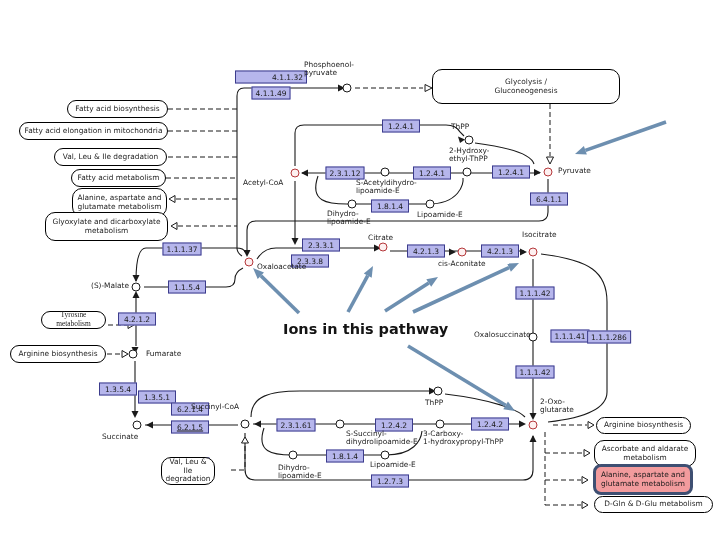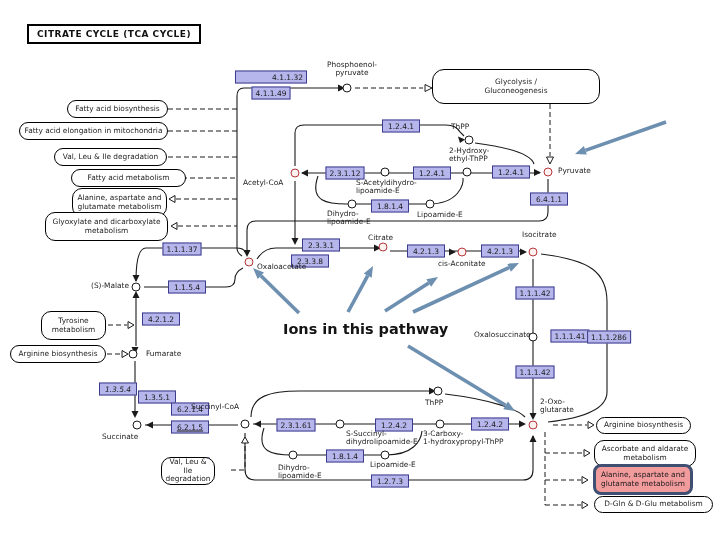--- a/index.html
+++ b/index.html
@@ -137,33 +137,33 @@
       <div class="enzyme" style="left: 321px; top: 245px;">2.3.3.1</div>
       <div class="enzyme" style="left: 310px; top: 261px;">2.3.3.8</div>
       <div class="enzyme" style="left: 426px; top: 251px;">4.2.1.3</div>
       <div class="enzyme" style="left: 500px; top: 251px;">4.2.1.3</div>
       <div class="enzyme" style="left: 182px; top: 249px;">1.1.1.37</div>
       <div class="enzyme" style="left: 187px; top: 287px;">1.1.5.4</div>
       <div class="enzyme" style="left: 535px; top: 293px;">1.1.1.42</div>
       <div class="enzyme" style="left: 570px; top: 336px;">1.1.1.41</div>
       <div class="enzyme" style="left: 609px; top: 337px;">1.1.1.286</div>
       <div class="enzyme" style="left: 535px; top: 372px;">1.1.1.42</div>
-      <div class="enzyme" style="left: 137px; top: 319px; margin-left: 24px;">4.2.1.2</div>
-      <div class="enzyme" style="left: 118px; top: 389px; font-style: italic;">1.3.5.4</div>
+      <div class="enzyme" style="left: 137px; top: 319px;">4.2.1.2</div>
+      <div class="enzyme" style="left: 118px; top: 389px;">1.3.5.4</div>
       <div class="enzyme" style="left: 157px; top: 389px; margin-top: 8px;">1.3.5.1</div>
       <div class="enzyme" style="left: 190px; top: 409px;">6.2.1.4</div>
       <div class="enzyme" style="left: 190px; top: 427px; text-decoration: underline;">6.2.1.5</div>
       <div class="enzyme" style="left: 190px; top: 444px; margin-top: 20px;">2.8.3.18</div>
       <div class="enzyme" style="left: 296px; top: 425px;">2.3.1.61</div>
       <div class="enzyme" style="left: 394px; top: 425px;">1.2.4.2</div>
       <div class="enzyme" style="left: 490px; top: 424px;">1.2.4.2</div>
       <div class="enzyme" style="left: 345px; top: 456px;">1.8.1.4</div>
       <div class="enzyme" style="left: 390px; top: 481px;">1.2.7.3</div>
       <div class="compound" style="left: 347px; top: 88px;"></div>
-      <div class="clabel" style="left: 327px; top: 61px; text-align: center;">Phosphoenol-
+      <div class="clabel" style="left: 304px; top: 61px;">Phosphoenol-
 pyruvate</div>
       <div class="compound hl" style="left: 548px; top: 172px;"></div>
       <div class="clabel" style="left: 558px; top: 167px;">Pyruvate</div>
       <div class="compound hl" style="left: 295px; top: 173px;"></div>
       <div class="clabel" style="left: 243px; top: 179px;">Acetyl-CoA</div>
       <div class="compound" style="left: 385px; top: 172px;"></div>
       <div class="clabel" style="left: 356px; top: 179px;">S-Acetyldihydro-
 lipoamide-E</div>
       <div class="compound" style="left: 352px; top: 204px;"></div>
       <div class="clabel" style="left: 327px; top: 210px;">Dihydro-
@@ -205,34 +205,33 @@
       <div class="compound" style="left: 438px; top: 391px;"></div>
       <div class="clabel" style="left: 425px; top: 399px;">ThPP</div>
       <div class="compound" style="left: 533px; top: 337px;"></div>
       <div class="clabel" style="left: 474px; top: 331px;">Oxalosuccinate</div>
       <div class="compound hl" style="left: 533px; top: 425px;"></div>
       <div class="clabel" style="left: 540px; top: 398px;">2-Oxo-
 glutarate</div>
       <div class="plink" style="left: 67px; top: 100px; width: 101px; height: 18px;">Fatty acid biosynthesis</div>
       <div class="plink" style="left: 19px; top: 122px; width: 149px; height: 18px;">Fatty acid elongation in mitochondria</div>
       <div class="plink" style="left: 54px; top: 148px; width: 113px; height: 18px;">Val, Leu &amp; Ile degradation</div>
-      <div class="plink" style="left: 71px; top: 169px; width: 115px; height: 18px;">Fatty acid metabolism</div>
+      <div class="plink" style="left: 71px; top: 169px; width: 95px; height: 18px;">Fatty acid metabolism</div>
       <div class="plink" style="left: 72px; top: 188px; width: 95px; height: 29px;">Alanine, aspartate and<br>glutamate metabolism</div>
       <div class="plink" style="left: 45px; top: 212px; width: 123px; height: 29px;">Glyoxylate and dicarboxylate<br>metabolism</div>
-      <div class="plink" style="left: 41px; top: 311px; width: 65px; height: 29px;">Tyrosine<br>metabolism</div>
+      <div class="plink" style="left: 41px; top: 311px; width: 65px; height: 18px; font-family: Liberation Serif, serif;">Tyrosine<br>metabolism</div>
       <div class="plink" style="left: 10px; top: 345px; width: 96px; height: 18px;">Arginine biosynthesis</div>
-      <div class="plink" style="left: 432px; top: 69px; width: 168px; height: 35px; border-radius: 12px;">Glycolysis /<br>Gluconeogenesis</div>
+      <div class="plink" style="left: 432px; top: 69px; width: 188px; height: 35px;">Glycolysis /<br>Gluconeogenesis</div>
       <div class="plink" style="left: 596px; top: 417px; width: 95px; height: 17px;">Arginine biosynthesis</div>
       <div class="plink" style="left: 594px; top: 440px; width: 102px; height: 27px;">Ascorbate and aldarate<br>metabolism</div>
       <div class="plink hl" style="left: 593px; top: 464px; width: 100px; height: 31px;">Alanine, aspartate and<br>glutamate metabolism</div>
       <div class="plink" style="left: 594px; top: 496px; width: 119px; height: 17px;">D-Gln &amp; D-Glu metabolism</div>
       <div class="plink" style="left: 161px; top: 457px; width: 54px; height: 28px;">Val, Leu &amp; Ile<br>degradation</div>
     </div>
 
-  <div class="titlebox" style="left:27px;top:24px;">CITRATE CYCLE (TCA CYCLE)</div>
 
   <div class="annotation" style="left:283px;top:321px;">Ions in this pathway</div>
 
   <svg id="arrows" width="720" height="540" viewBox="0 0 720 540">
       <g>
         <line x1="666" y1="122" x2="585.3770972968052" y2="150.3509108406839" stroke="#6d8fb0" stroke-width="3.6"></line>
         <polygon points="575,154 583.8842880952668,146.10573467380905 586.8699064983437,154.59608700755874" fill="#6d8fb0"></polygon>
       </g>
       <g>
         <line x1="299" y1="313" x2="260.8631742814366" y2="275.69223571010104" stroke="#6d8fb0" stroke-width="3.6"></line>

